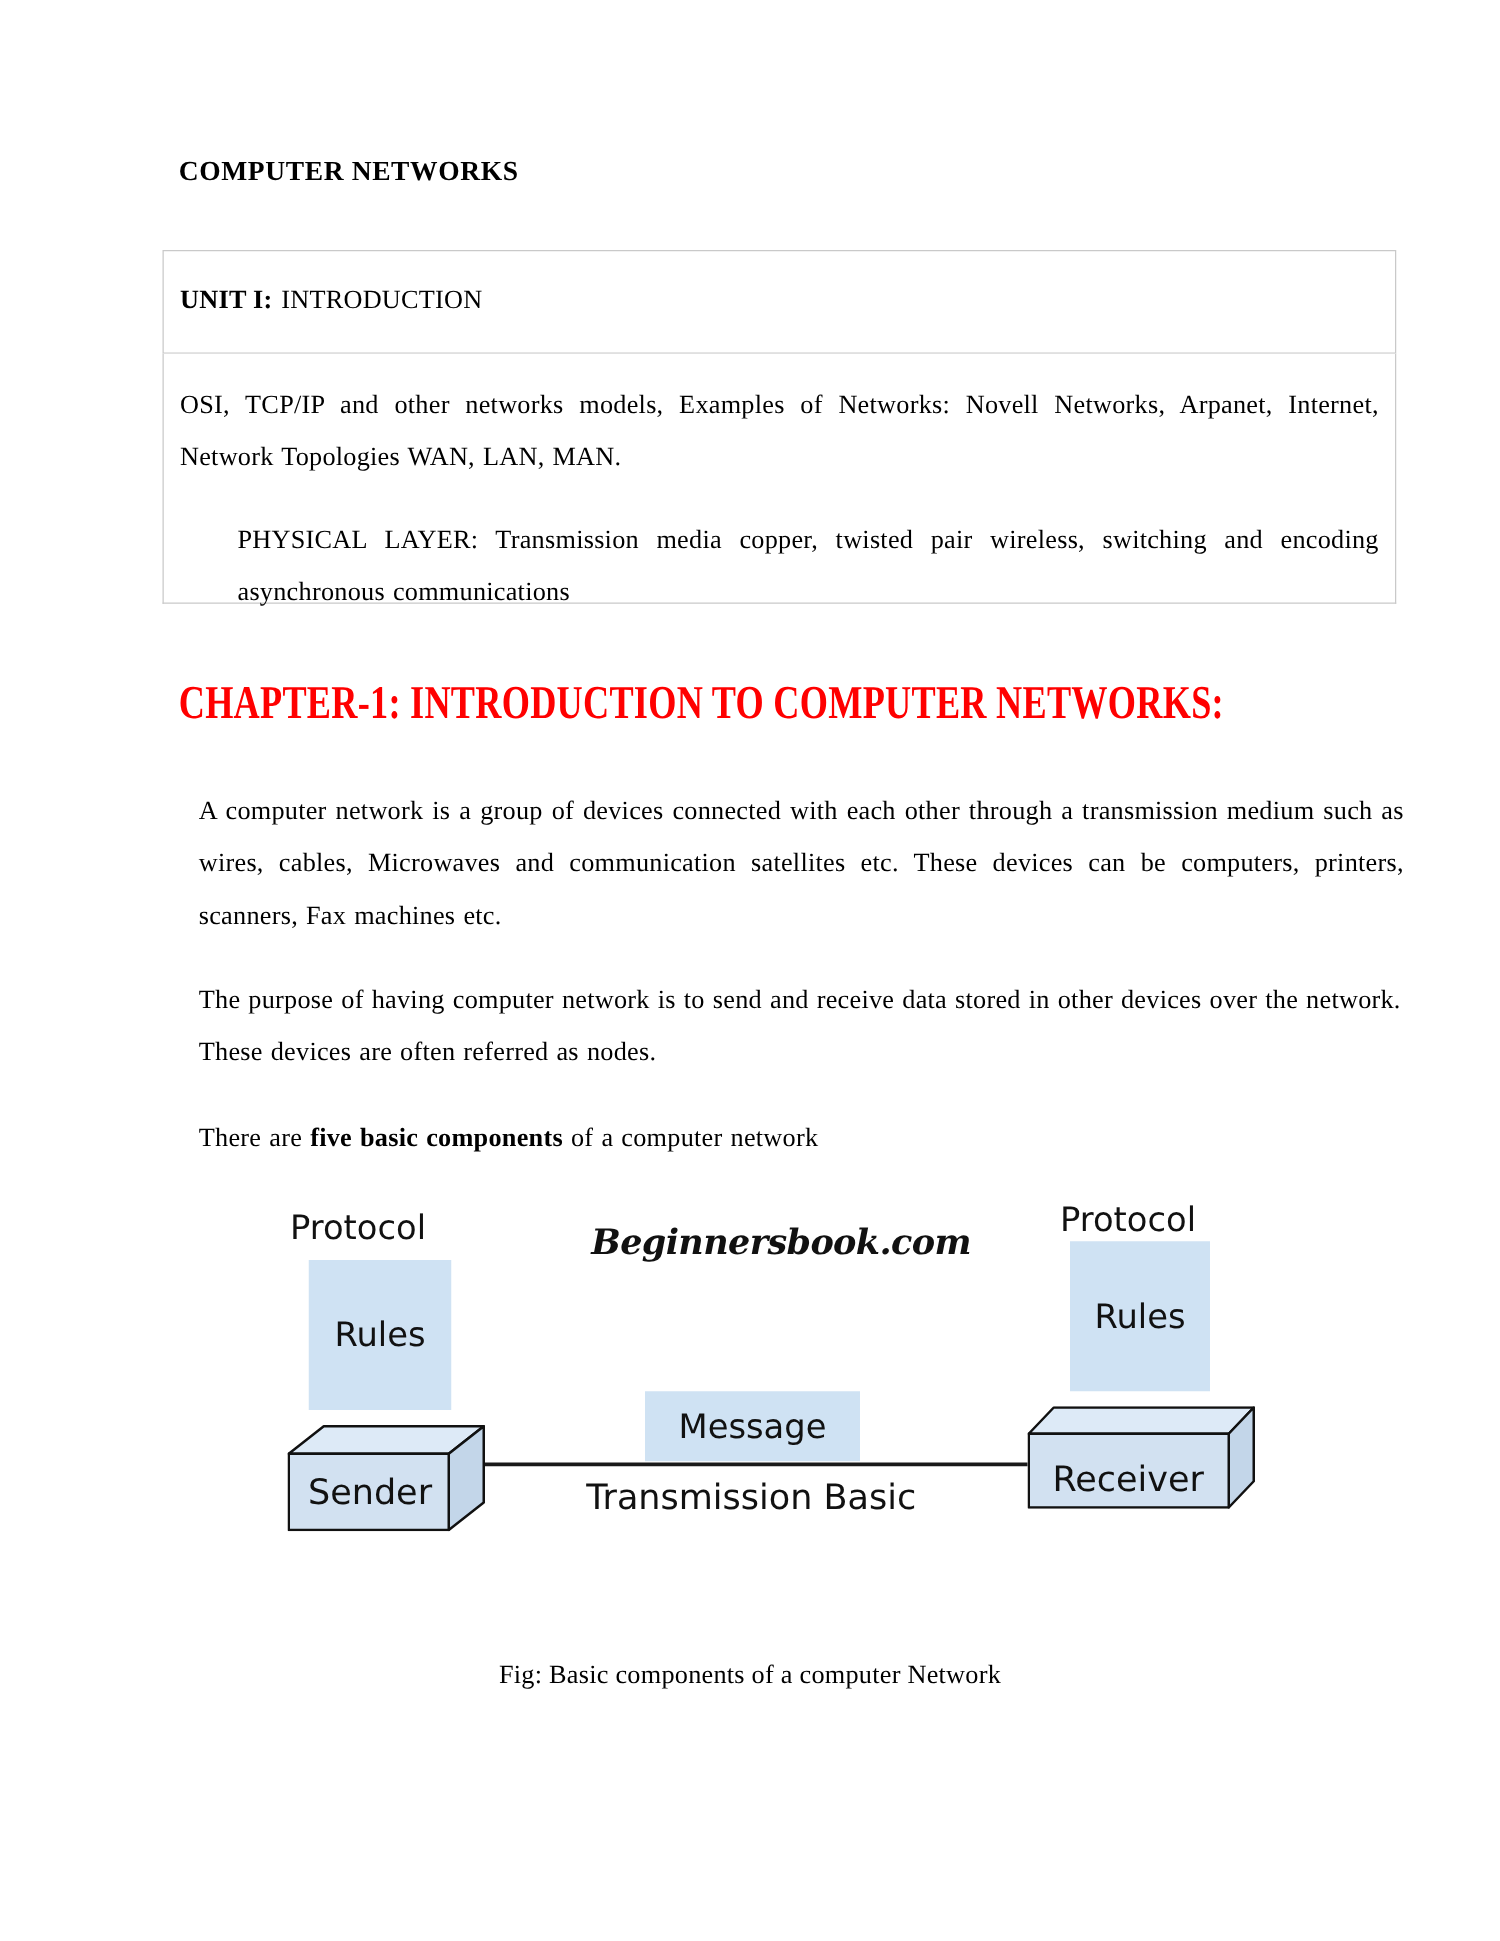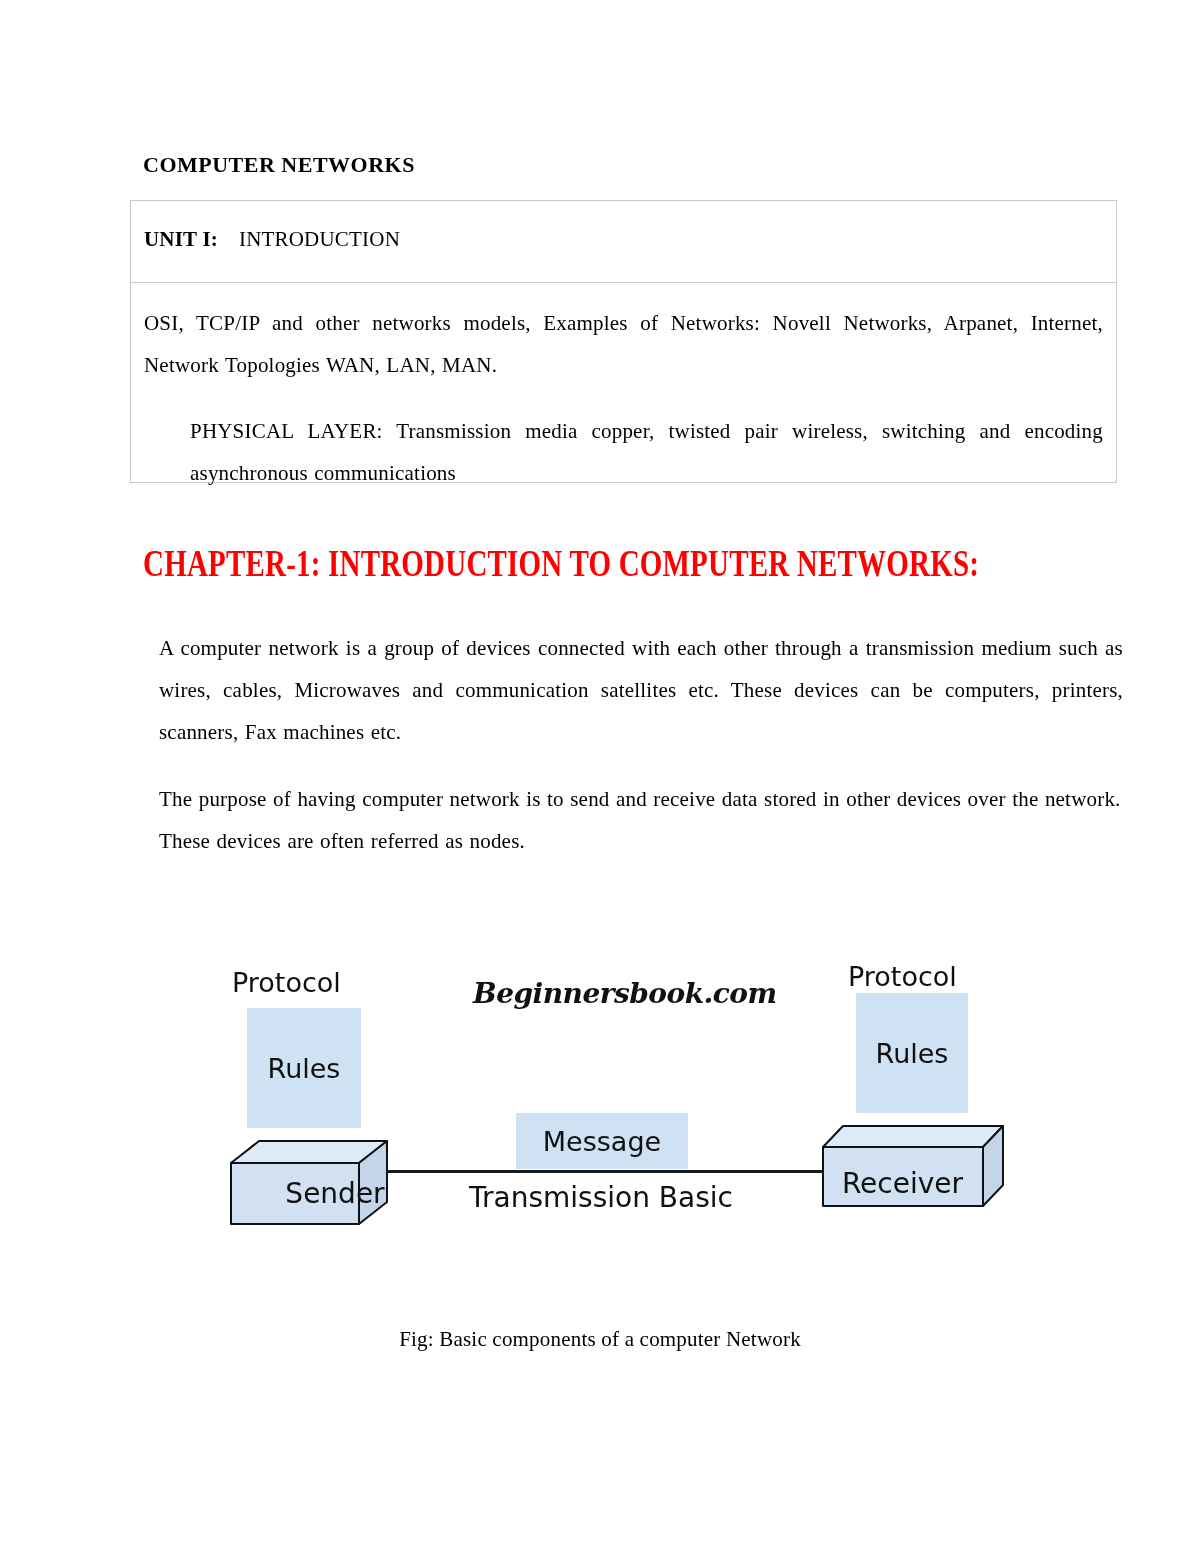--- a/index.html
+++ b/index.html
@@ -7,35 +7,35 @@
     position:relative;
     width:1200px;height:1553px;
     background:#ffffff;
     font-family:"Liberation Serif",serif;
     color:#000;
     overflow:hidden;
   }
   .abs{position:absolute;}
   
   .doc-title{
-    left:143px;top:152px;
+    left:143px;top:124px;
     font-size:22px;font-weight:bold;letter-spacing:.5px;text-align:right;
   }
   
   .unit-table{left:130px;top:200px;width:987px;}
   .unit-row{
     box-sizing:border-box;border:1px solid #c9c9c9;background:#fff;
     font-size:21px;letter-spacing:.2px;
   }
   .unit-row.r1{height:83px;padding:26px 13px 0 13px;}
   .unit-row.r2{height:200px;border-top:none;padding:19px 13px 0 13px;}
   .unit-row.r2 p{margin:0;line-height:42px;text-align:justify;word-spacing:1px;}
   .unit-row.r2 p + p{margin-top:24px;margin-left:46px;}
   .bold{font-weight:bold;}
-  .unit-title-rest{margin-left:21px;}
+  .unit-title-rest{margin-left:7px;}
   
   .chapter{
     left:143px;top:542px;
     font-size:29px;font-weight:bold;color:#ff0000;
     letter-spacing:.2px;white-space:nowrap;
     transform:scaleY(1.3);transform-origin:0 0;
   }
   
   .para{
     left:143px;width:964px;margin:16px;
@@ -67,21 +67,21 @@
   }
   .tline{position:absolute;left:193px;top:215px;width:441px;height:3px;background:#1a1a1a;}
   .tmedia{left:248px;top:226px;width:330px;text-align:center;font-size:28px;}
   .cuboid{position:absolute;}
   .cuboid svg{display:block;}
   .cuboid-label{
     position:absolute;display:flex;align-items:center;justify-content:center;
     font-size:28px;color:#111;
   }
   .sender{left:42px;top:185px;width:158px;height:85px;}
-  .sender .cuboid-label{left:0;top:22px;width:132px;height:62px;padding-left:39px;}
+  .sender .cuboid-label{left:0;top:22px;width:132px;height:62px;}
   .receiver{left:634px;top:170px;width:182px;height:82px;}
   .receiver .cuboid-label{left:0;top:21px;width:161px;height:74px;}
   
   .caption{
     left:0;top:1323px;width:1200px;margin:0;
     text-align:center;font-size:21px;line-height:32px;letter-spacing:.2px;
   }
 </style>
 </head>
 <body>
@@ -97,20 +97,21 @@
     <div class="unit-row r2">
       <p>OSI, TCP/IP and other networks models, Examples of Networks: Novell Networks, Arpanet, Internet, Network Topologies WAN, LAN, MAN.</p>
       <p>PHYSICAL LAYER: Transmission media copper, twisted pair wireless, switching and encoding asynchronous communications</p>
     </div>
   </div>
 
   <div class="abs chapter">CHAPTER-1: INTRODUCTION TO COMPUTER NETWORKS:</div>
 
   <p class="abs para p1">A computer network is a group of devices connected with each other through a transmission medium such as wires, cables, Microwaves and communication satellites etc. These devices can be computers, printers, scanners, Fax machines etc.</p>
   <p class="abs para p2">The purpose of having computer network is to send and receive data stored in other devices over the network. These devices are often referred as nodes.</p>
+  <p class="abs para p3"><span>There are </span><span class="bold">five basic components</span><span> of a computer network</span></p>
 
   <div class="abs diagram">
 
     <div class="dlabel protocol-left">Protocol</div>
     <div class="dbox rules-left">
         <span>Rules</span>
       </div>
 
     <div class="watermark">Beginnersbook.com</div>
 

